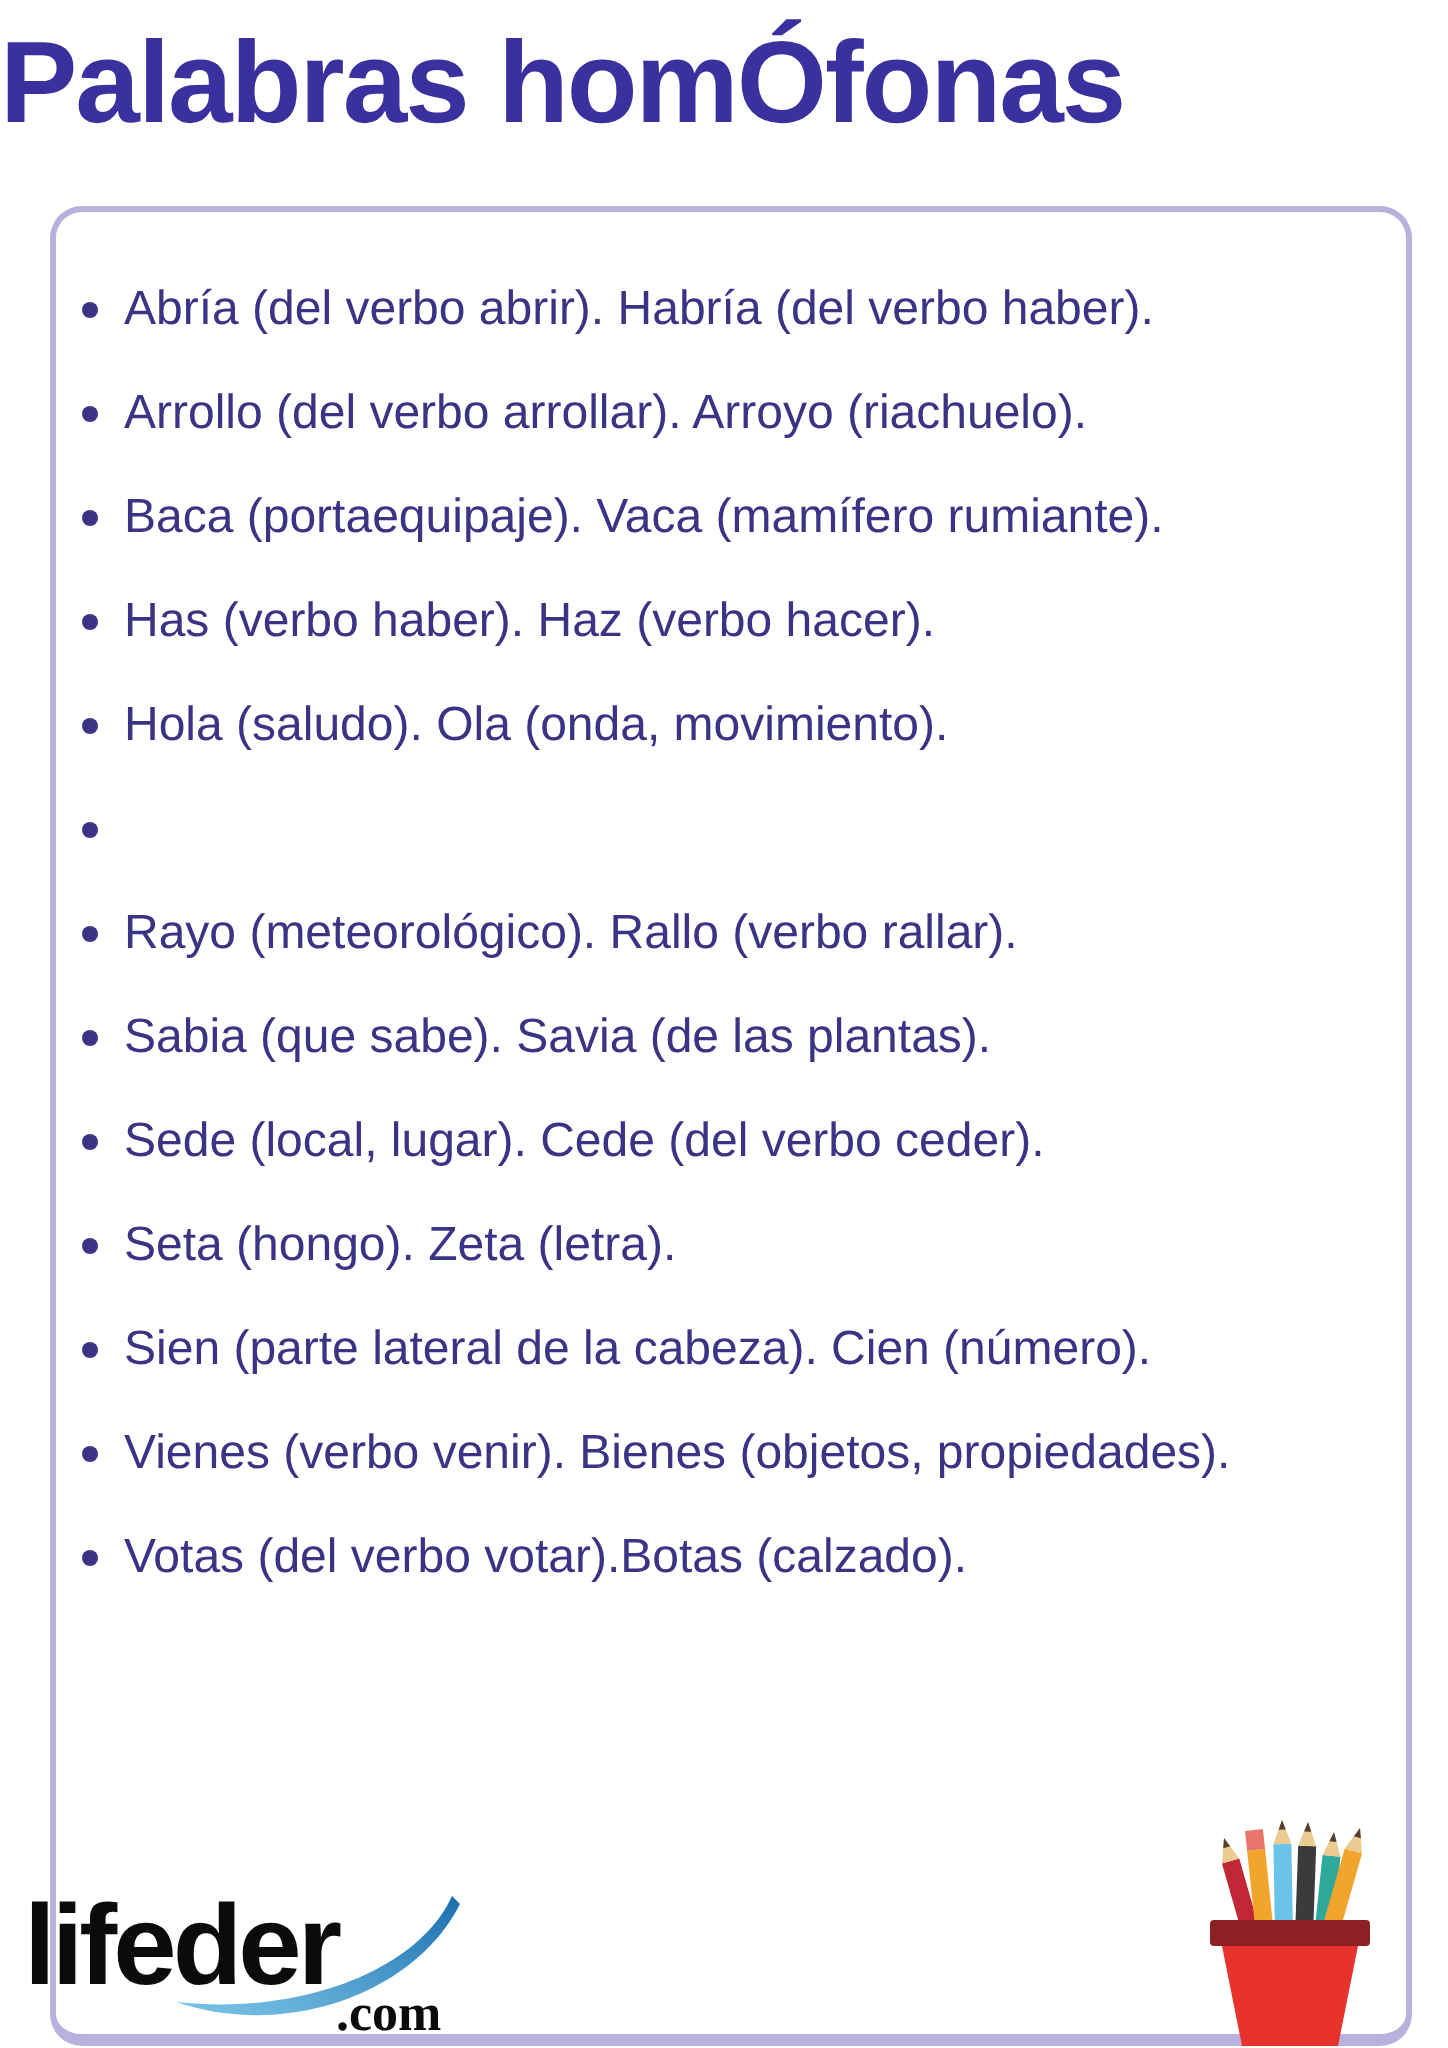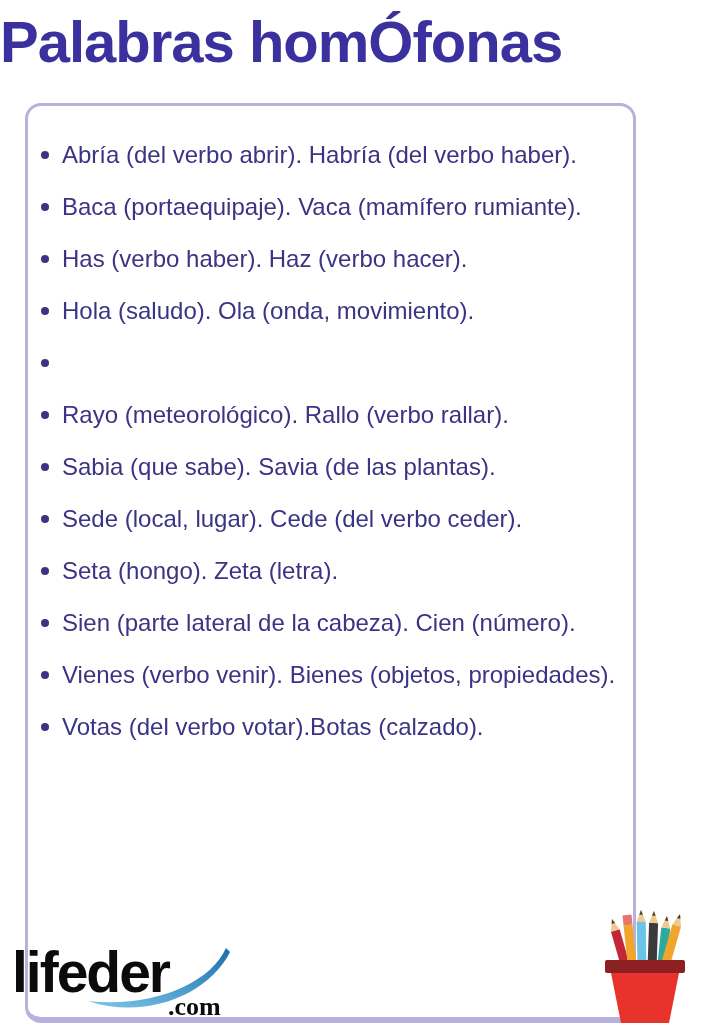--- a/index.html
+++ b/index.html
@@ -18,21 +18,21 @@
     margin: 0;
     text-align: left;
     font-size: 58px;
     font-weight: 800;
     letter-spacing: -1px;
     color: #3b319e;
   }
   .content-box {
     position: absolute;
     left: 25px; top: 103px;
-    width: 611px; height: 920px;
+    width: 681px; height: 920px;
     background: #ffffff;
     border: 3px solid #b9b0de;
     border-bottom-width: 6px;
     border-radius: 16px;
   }
   .homophone-list {
     list-style: none;
     margin: 0;
     padding: 23px 6px 0 13px;
   }
@@ -67,20 +67,24 @@
 </head>
 <body>
 
 <h1 class="page-title">Palabras homÓfonas</h1>
 
 <div class="content-box">
   <ul class="homophone-list">
     <li>
         <span class="bullet-dot"></span>
         <span>Abría (del verbo abrir). Habría (del verbo haber).</span>
+      </li>
+    <li>
+        <span class="bullet-dot"></span>
+        <span>Arrollo (del verbo arrollar). Arroyo (riachuelo).</span>
       </li>
     <li>
         <span class="bullet-dot"></span>
         <span>Baca (portaequipaje). Vaca (mamífero rumiante).</span>
       </li>
     <li>
         <span class="bullet-dot"></span>
         <span>Has (verbo haber). Haz (verbo hacer).</span>
       </li>
     <li>

